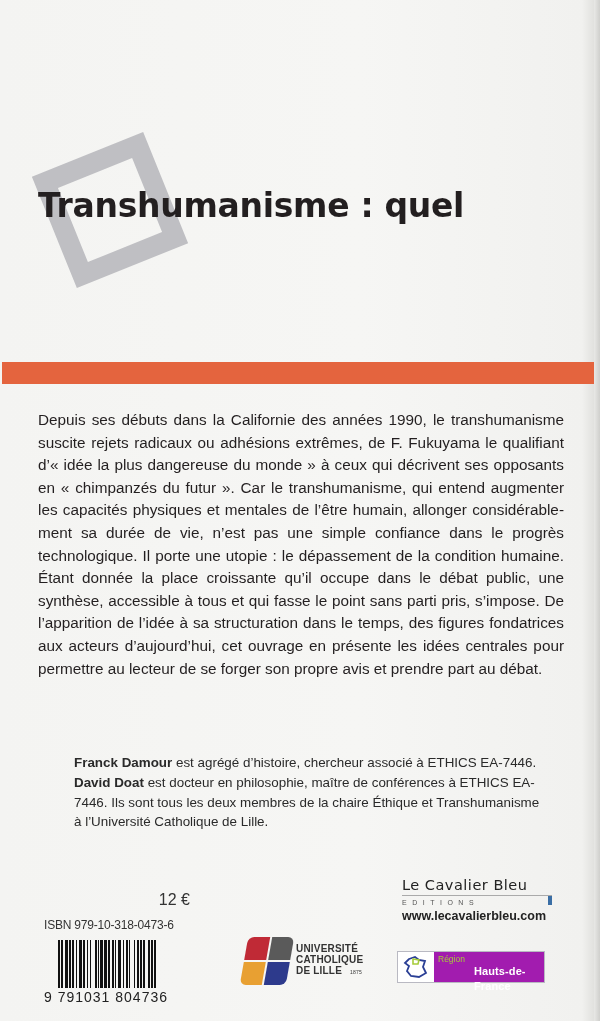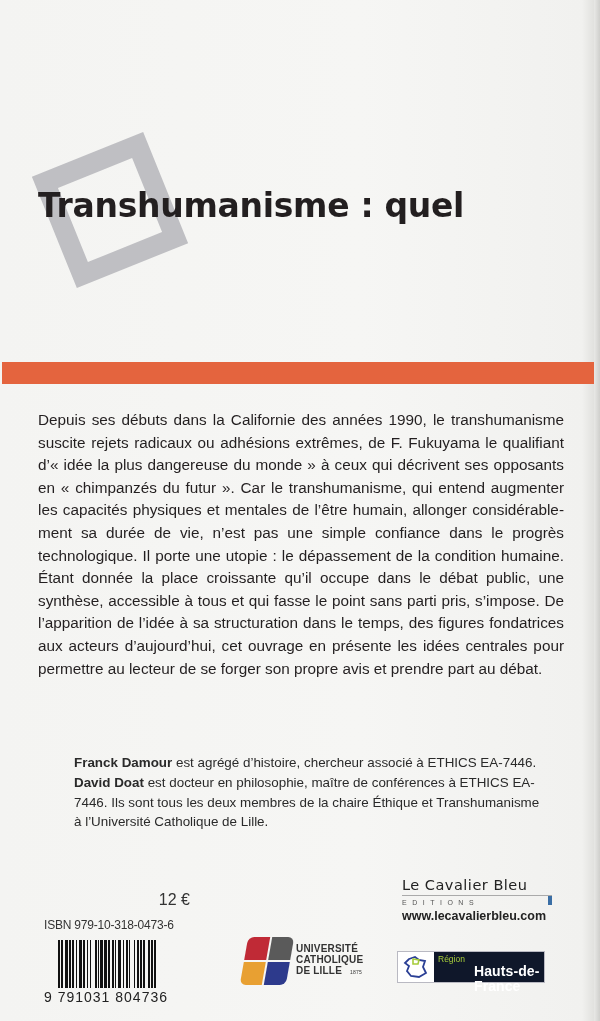--- a/index.html
+++ b/index.html
@@ -94,24 +94,24 @@
   }
   .cavalier-url {
     font-size: 12.5px; font-weight: bold; color: #222; margin-top: 3px;
   }
   .region {
     position: absolute; left: 397px; top: 951px; width: 148px; height: 32px;
     border: 1px solid #b9b9c2; background: #fff; display: flex;
   }
   .region-map { width: 36px; height: 30px; display: flex; align-items: center; justify-content: center; }
   .region-box {
-    flex: 1; background: #0f172a; color: #fff; padding: 2px 0 0 4px;
+    flex: 1; background: #a21caf; color: #fff; padding: 2px 0 0 4px;
   }
   .region-small { font-size: 8.5px; color: #a6cc3a; line-height: 10px; }
-  .region-big { font-size: 14px; font-weight: bold; line-height: 15px; letter-spacing: 0.1px; padding-left: 36px; }
+  .region-big { font-size: 11px; font-weight: bold; line-height: 15px; letter-spacing: 0.1px; padding-left: 36px; }
   .right-edge {
     position: absolute; right: 0; top: 0; width: 6px; height: 1021px;
     background: linear-gradient(90deg, #e8e8e6, #cfcfcc);
   }
 </style>
 </head>
 <body>
 
 <div class="cover">
 

